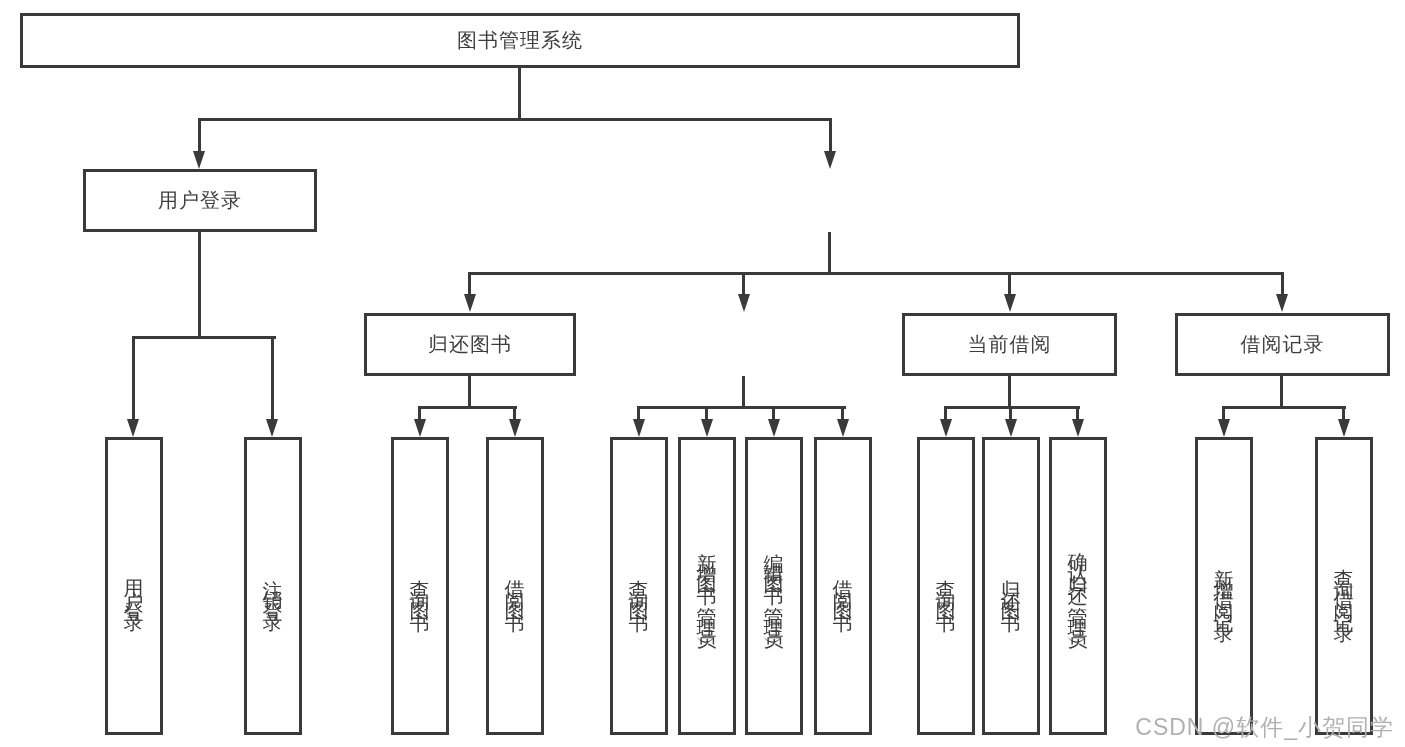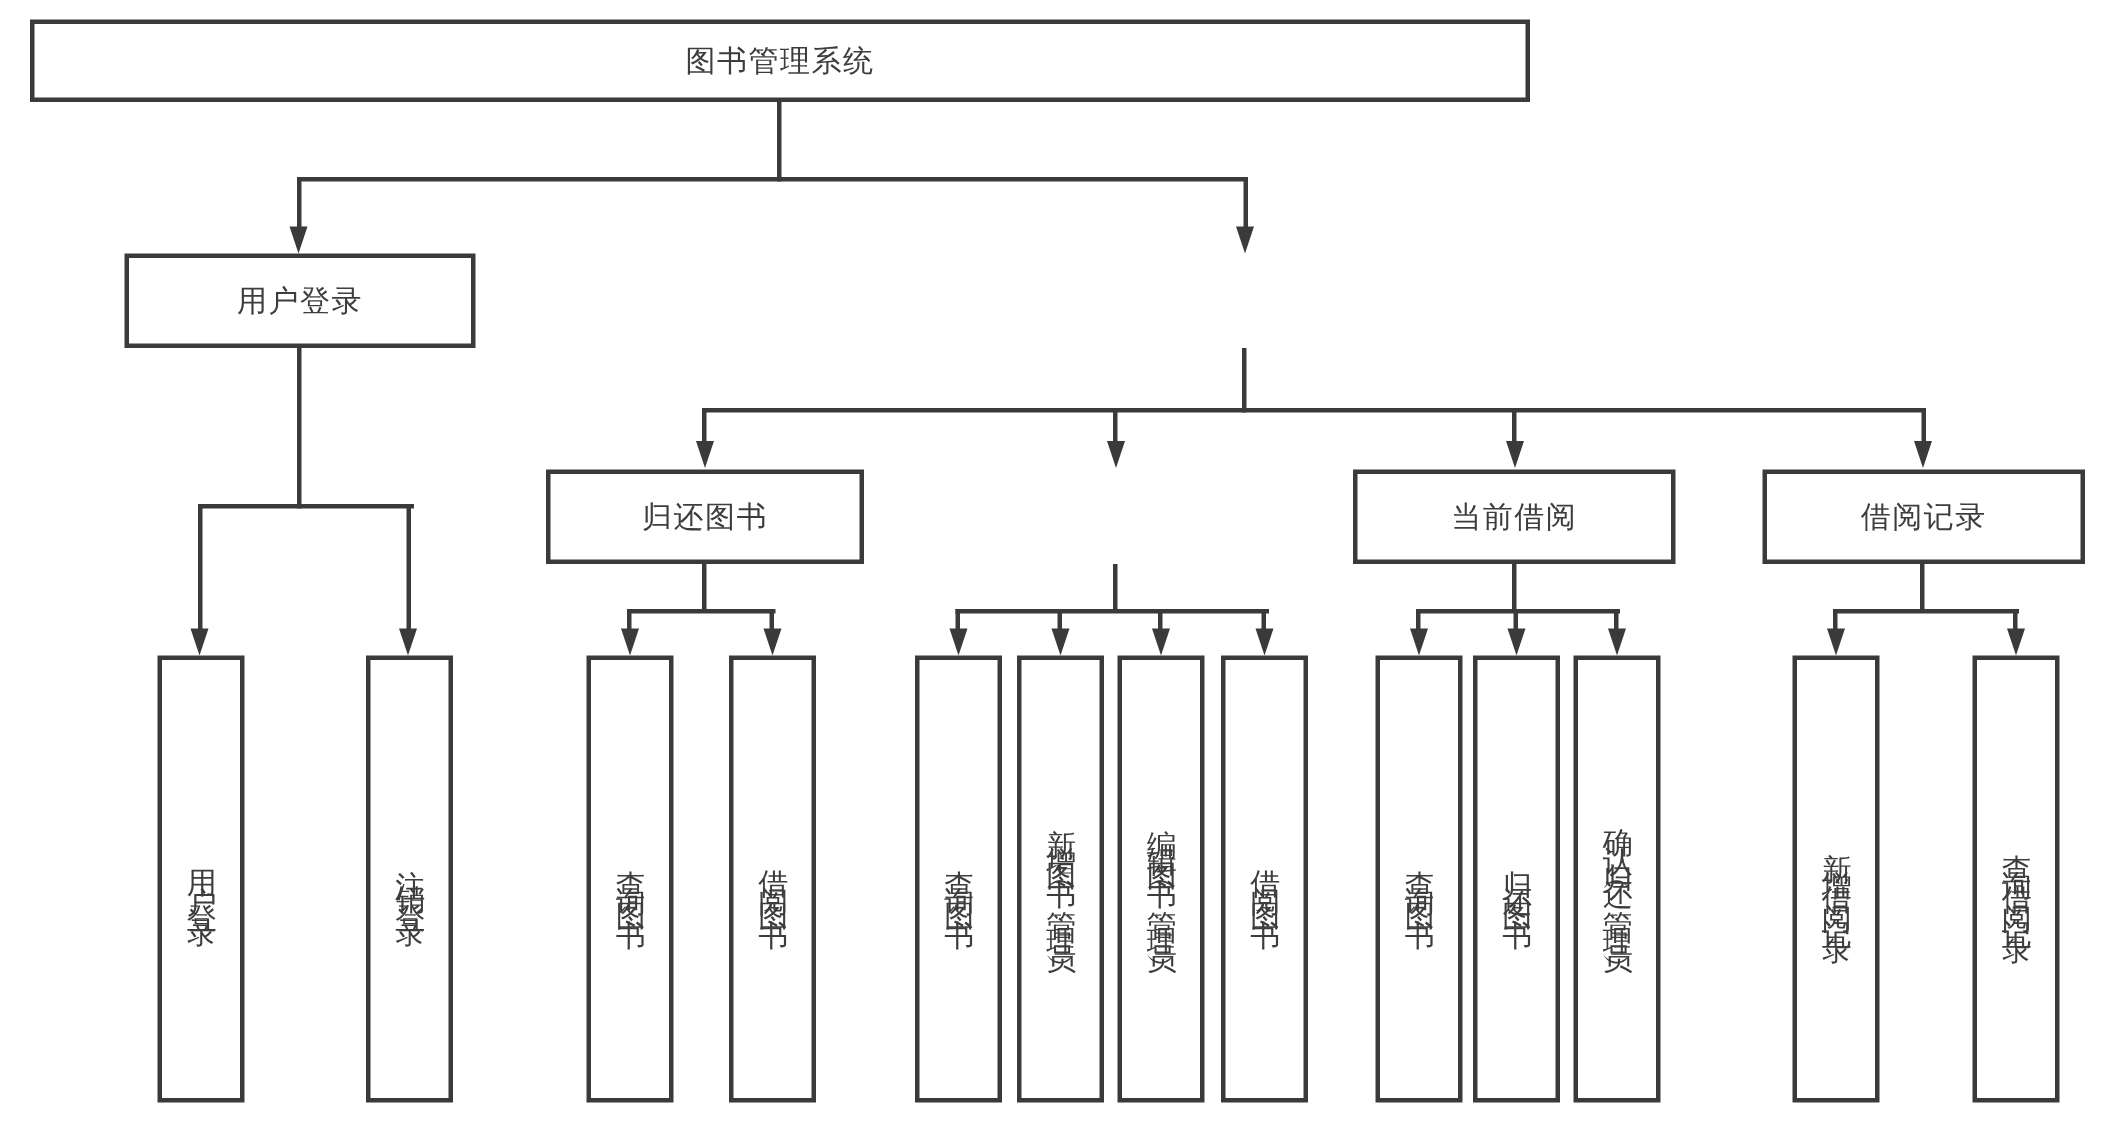--- a/index.html
+++ b/index.html
@@ -201,14 +201,15 @@
     <span class="vtext">确认归还（管理员）</span>
   </div>
 
   <div class="vbox" style="left:1195px;">
     <span class="vtext">新增借阅记录</span>
   </div>
   <div class="vbox" style="left:1315px;">
     <span class="vtext">查询借阅记录</span>
   </div>
 
+  <div class="watermark">CSDN @软件_小贺同学</div>
 
 </div>
 
 </body></html>

